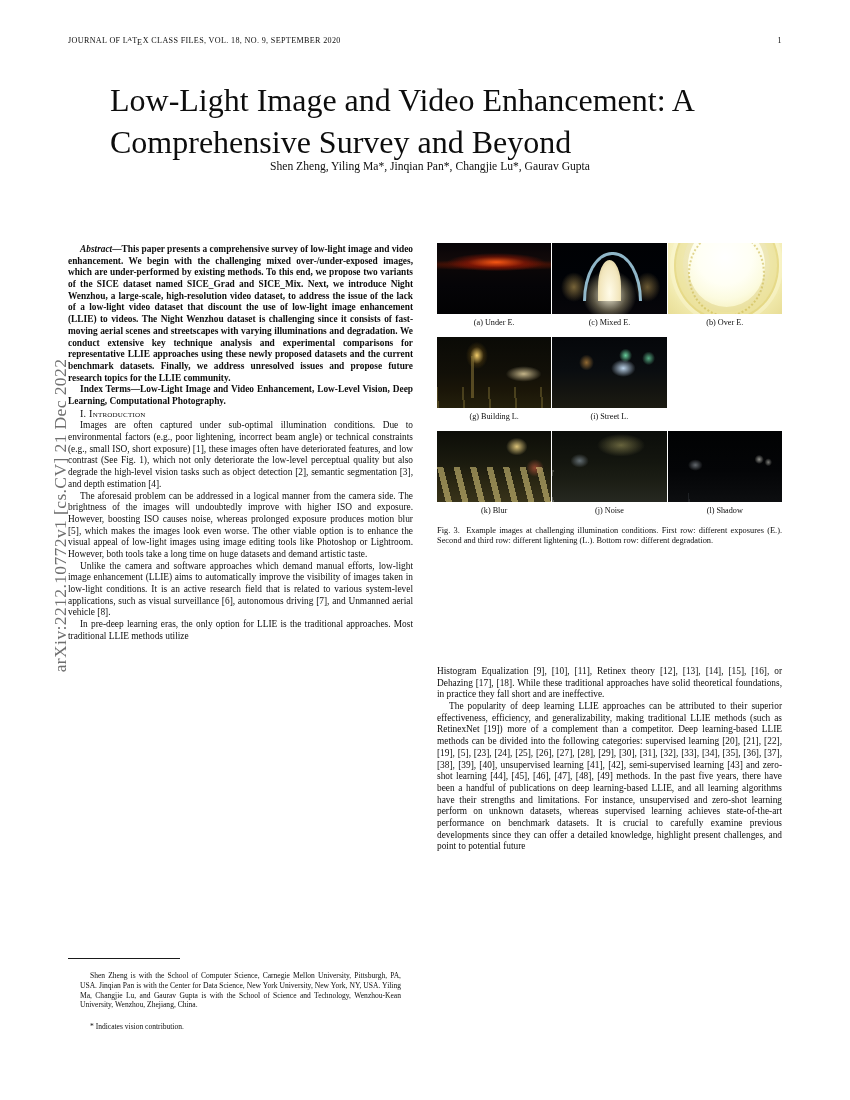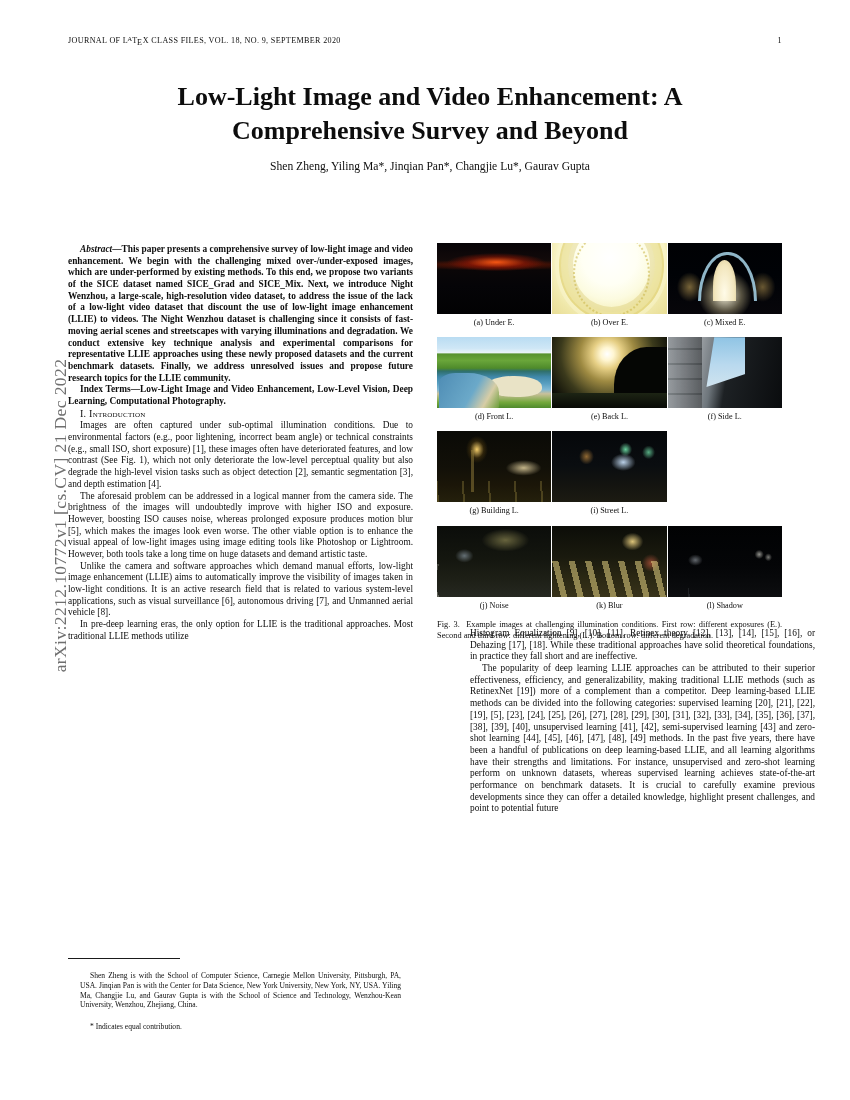--- a/index.html
+++ b/index.html
@@ -37,24 +37,23 @@
     text-align:center;
     font-size:17.5px;
     color:#6f6f6f;
     letter-spacing:0.4px;
     white-space:nowrap;
   }
 
   
   .title {
     position:absolute; top:80px; left:110px; width:640px;
-    text-align:center;
-    font-size:26px;
+    font-size:32px;
     line-height:1.30;
-    font-weight:700;
+    font-weight:400;
   }
   .authors {
     position:absolute; top:160px; left:110px; width:640px;
     text-align:center; font-size:11.6px;font-family:Liberation Serif, serif;
   }
 
   
   .col {
     position:absolute;
     font-size:9.35px;
@@ -297,82 +296,68 @@
 
     <p>Images are often captured under sub-optimal illumination conditions. Due to environmental factors (e.g., poor lightening, incorrect beam angle) or technical constraints (e.g., small ISO, short exposure) [1], these images often have deteriorated features, and low contrast (See Fig. 1), which not only deteriorate the low-level perceptual quality but also degrade the high-level vision tasks such as object detection [2], semantic segmentation [3], and depth estimation [4].</p>
     <p>The aforesaid problem can be addressed in a logical manner from the camera side. The brightness of the images will undoubtedly improve with higher ISO and exposure. However, boosting ISO causes noise, whereas prolonged exposure produces motion blur [5], which makes the images look even worse. The other viable option is to enhance the visual appeal of low-light images using image editing tools like Photoshop or Lightroom. However, both tools take a long time on huge datasets and demand artistic taste.</p>
     <p>Unlike the camera and software approaches which demand manual efforts, low-light image enhancement (LLIE) aims to automatically improve the visibility of images taken in low-light conditions. It is an active research field that is related to various system-level applications, such as visual surveillance [6], autonomous driving [7], and Unmanned aerial vehicle [8].</p>
     <p>In pre-deep learning eras, the only option for LLIE is the traditional approaches. Most traditional LLIE methods utilize</p>
   </div>
 
   <div class="footnote">
     <div class="rule"></div>
     <p>Shen Zheng is with the School of Computer Science, Carnegie Mellon University, Pittsburgh, PA, USA. Jinqian Pan is with the Center for Data Science, New York University, New York, NY, USA. Yiling Ma, Changjie Lu, and Gaurav Gupta is with the School of Science and Technology, Wenzhou-Kean University, Wenzhou, Zhejiang, China.</p>
-    <p>* Indicates equal contribution.</p>
+    <p>* Indicates vision contribution.</p>
   </div>
 
   <div class="figure">
 
     <div class="fig-row">
       <div class="cell">
         <div class="thumb t-under"></div>
         <div class="cap">(a) Under E.</div>
       </div>
       <div class="cell">
+        <div class="thumb t-mixed"></div>
+        <div class="cap">(c) Mixed E.</div>
+      </div>
+      <div class="cell">
         <div class="thumb t-over"></div>
         <div class="cap">(b) Over E.</div>
       </div>
-      <div class="cell">
-        <div class="thumb t-mixed"></div>
-        <div class="cap">(c) Mixed E.</div>
-      </div>
     </div>
 
-    <div class="fig-row">
-      <div class="cell">
-        <div class="thumb t-front"></div>
-        <div class="cap">(d) Front L.</div>
-      </div>
-      <div class="cell">
-        <div class="thumb t-back"></div>
-        <div class="cap">(e) Back L.</div>
-      </div>
-      <div class="cell">
-        <div class="thumb t-side"></div>
-        <div class="cap">(f) Side L.</div>
-      </div>
-    </div>
 
     <div class="fig-row">
       <div class="cell">
         <div class="thumb t-building"></div>
         <div class="cap">(g) Building L.</div>
       </div>
       <div class="cell">
         <div class="thumb t-street"></div>
         <div class="cap">(i) Street L.</div>
       </div>
     </div>
 
     <div class="fig-row">
       <div class="cell">
+        <div class="thumb t-blur"></div>
+        <div class="cap">(k) Blur</div>
+      </div>
+      <div class="cell">
         <div class="thumb t-noise"></div>
         <div class="cap">(j) Noise</div>
       </div>
       <div class="cell">
-        <div class="thumb t-blur"></div>
-        <div class="cap">(k) Blur</div>
-      </div>
-      <div class="cell">
         <div class="thumb t-shadow"></div>
         <div class="cap">(l) Shadow</div>
       </div>
     </div>
 
     <div class="fig-caption"><span class="lbl">Fig. 3.</span>&nbsp;&nbsp;<span>Example images at challenging illumination conditions. First row: different exposures (E.). Second and third row: different lightening (L.). Bottom row: different degradation.</span></div>
   </div>
 
-  <div class="col col-right" style="top:628px;margin-left:33px;">
+  <div class="col col-right" style="top:666px;">
     <p class="noindent">Histogram Equalization [9], [10], [11], Retinex theory [12], [13], [14], [15], [16], or Dehazing [17], [18]. While these traditional approaches have solid theoretical foundations, in practice they fall short and are ineffective.</p>
     <p>The popularity of deep learning LLIE approaches can be attributed to their superior effectiveness, efficiency, and generalizability, making traditional LLIE methods (such as RetinexNet [19]) more of a complement than a competitor. Deep learning-based LLIE methods can be divided into the following categories: supervised learning [20], [21], [22], [19], [5], [23], [24], [25], [26], [27], [28], [29], [30], [31], [32], [33], [34], [35], [36], [37], [38], [39], [40], unsupervised learning [41], [42], semi-supervised learning [43] and zero-shot learning [44], [45], [46], [47], [48], [49] methods. In the past five years, there have been a handful of publications on deep learning-based LLIE, and all learning algorithms have their strengths and limitations. For instance, unsupervised and zero-shot learning perform on unknown datasets, whereas supervised learning achieves state-of-the-art performance on benchmark datasets. It is crucial to carefully examine previous developments since they can offer a detailed knowledge, highlight present challenges, and point to potential future</p>
   </div>
 
 </div>
 
 </body></html>

